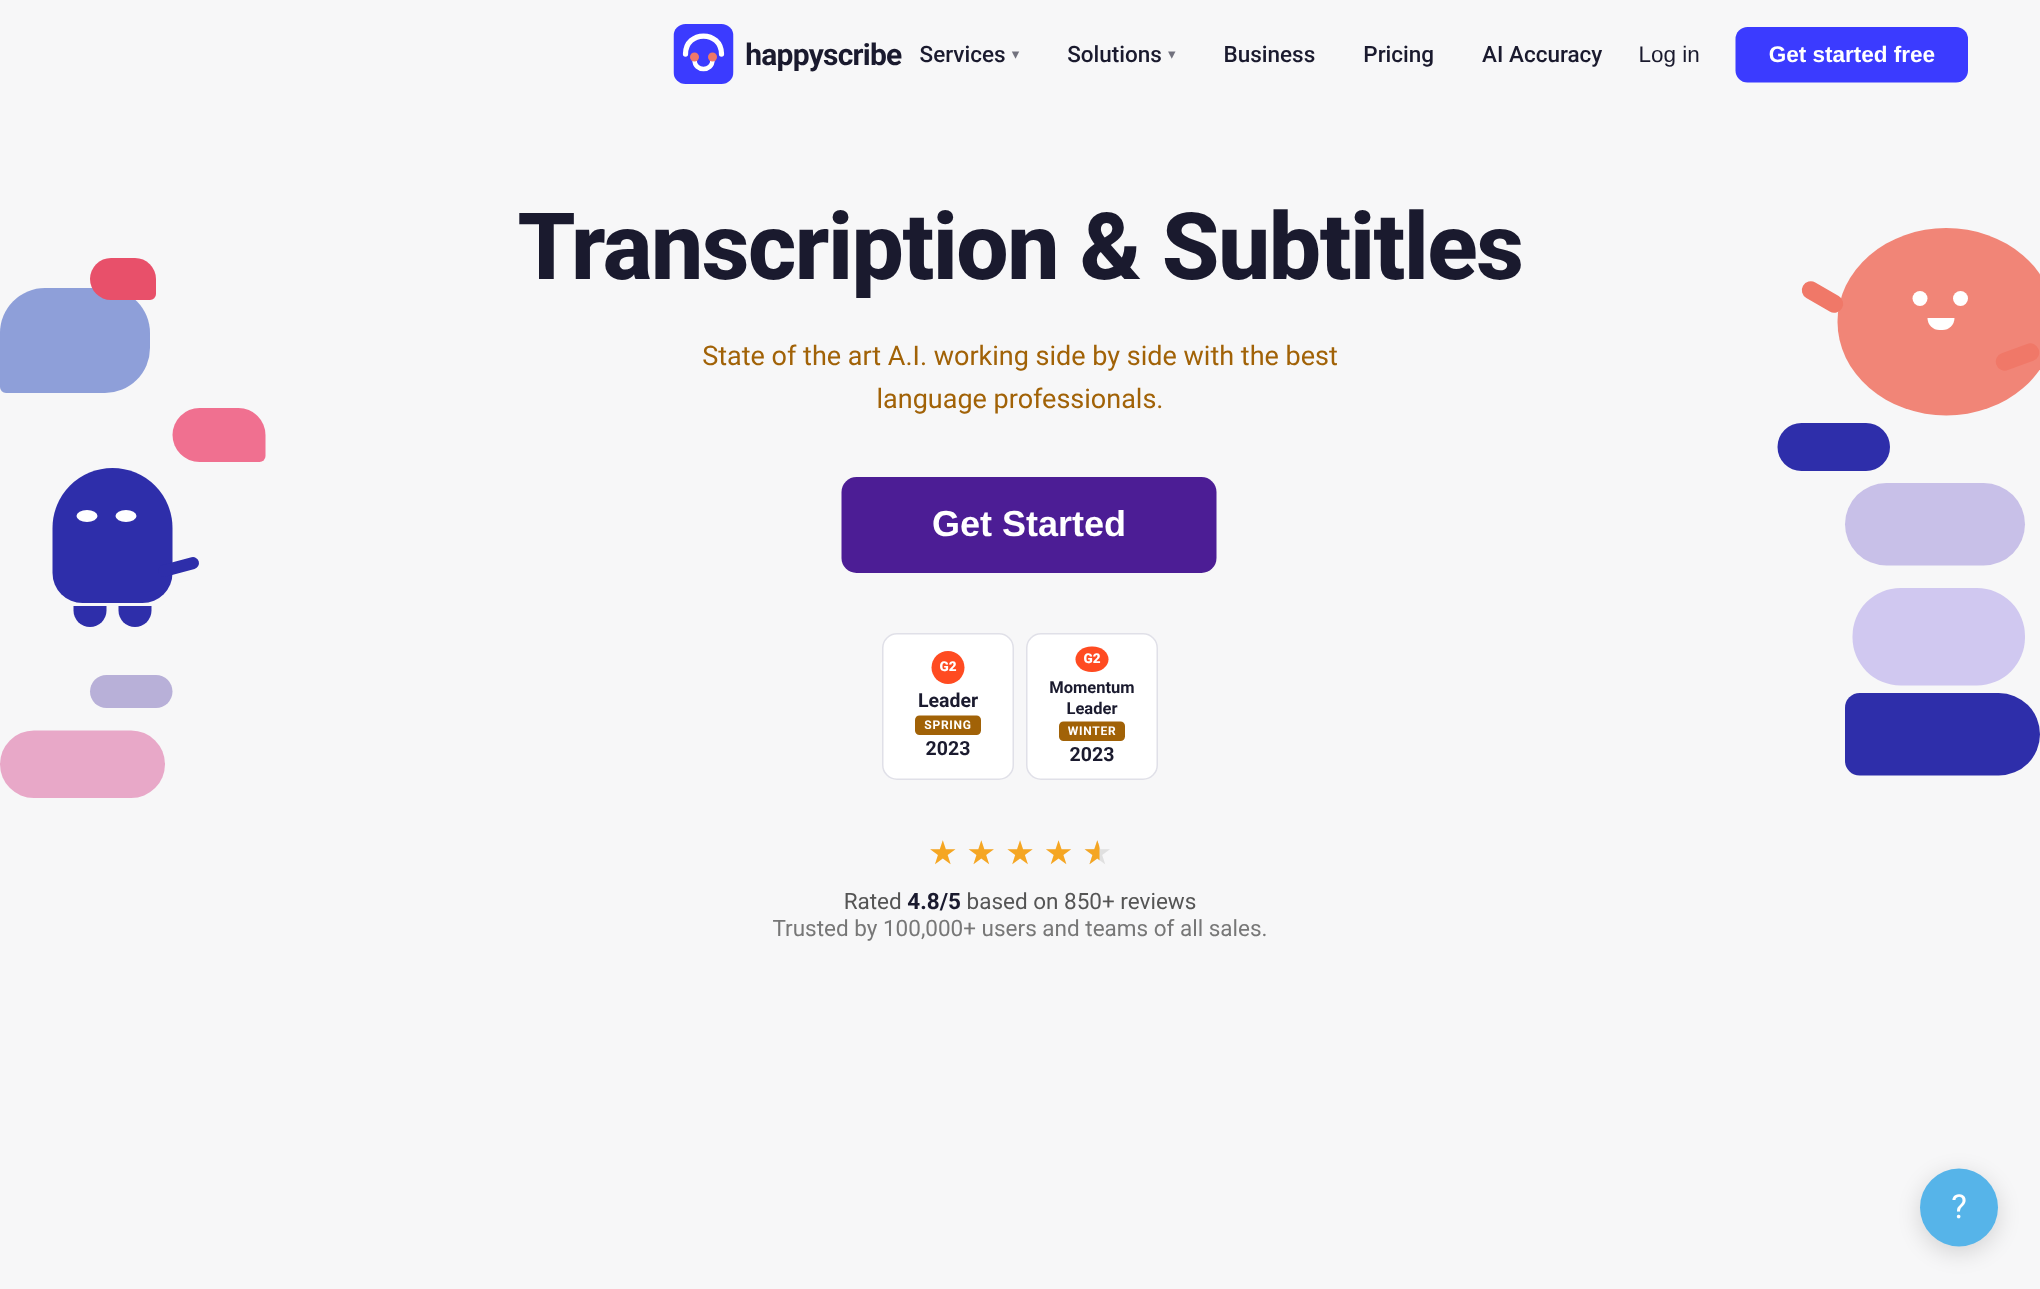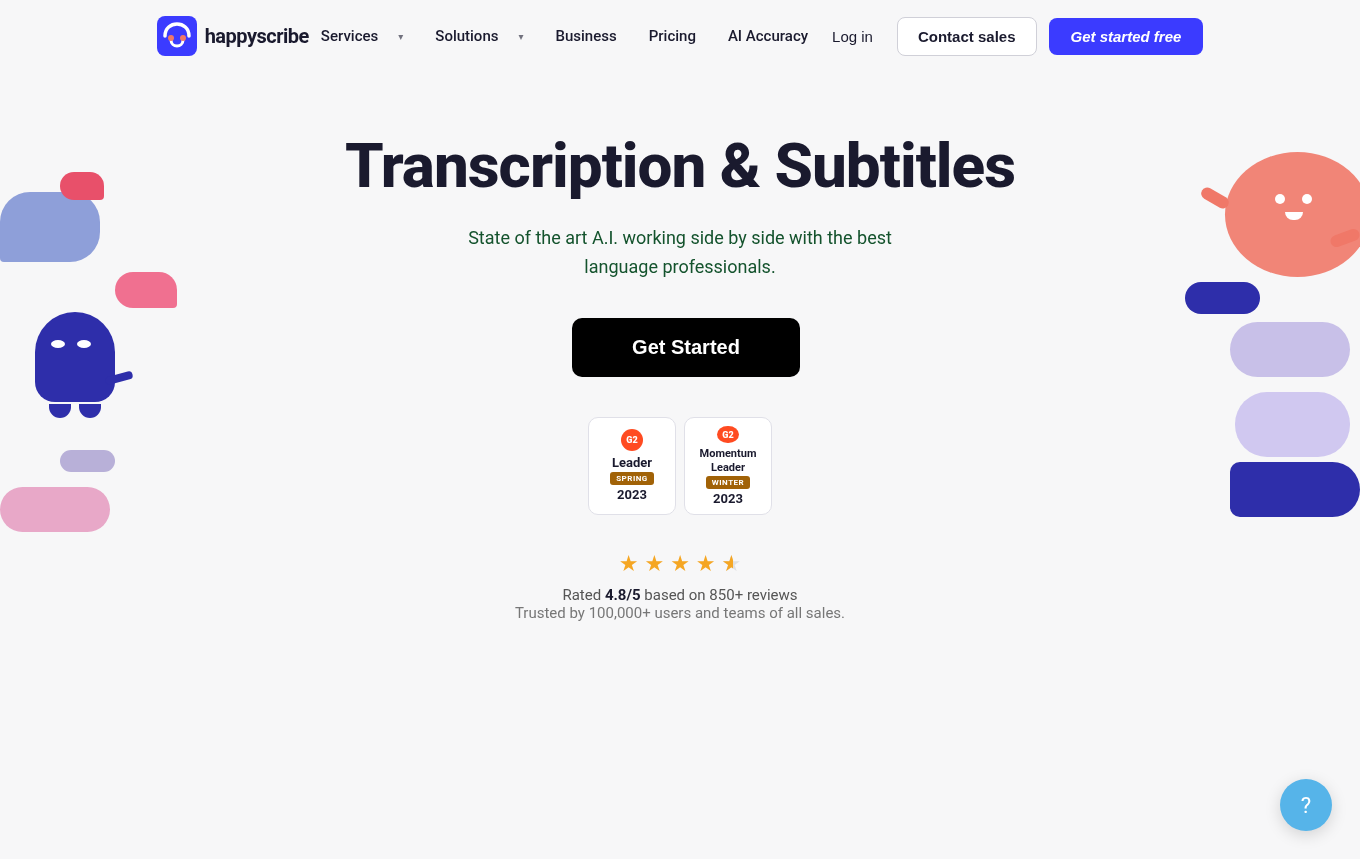--- a/index.html
+++ b/index.html
@@ -7,21 +7,21 @@
       font-family: -apple-system, BlinkMacSystemFont, 'Segoe UI', Roboto, sans-serif;
       background: #f7f7f8;
       min-height: 859px;
       overflow-x: hidden;
     }
 
     
     nav {
       display: flex;
       align-items: center;
-      justify-content: center;
+      justify-content: flex-end;
       padding: 0 48px;
       height: 72px;
       background: #f7f7f8;
       position: relative;
       z-index: 10;
     }
     .nav-logo {
       display: flex;
       align-items: center;
       gap: 8px;
@@ -39,21 +39,21 @@
     }
     .nav-links {
       display: flex;
       align-items: center;
       gap: 8px;
       list-style: none;
     }
     .nav-links li a {
       display: flex;
       align-items: center;
-      gap: 20px;
+      gap: 4px;
       text-decoration: none;
       color: #1a1a2e;
       font-size: 15px;
       font-weight: 500;
       padding: 8px 12px;
       border-radius: 6px;
       transition: background 0.15s;
     }
     .chevron {
       font-size: 10px;
@@ -85,21 +85,20 @@
     }
     .btn-started {
       background: #3b3bff;
       border: none;
       border-radius: 8px;
       font-size: 15px;
       font-weight: 600;
       color: #fff;
       cursor: pointer;
       padding: 10px 22px;
-      font-style: italic;
     }
 
     
     .hero {
       position: relative;
       display: flex;
       flex-direction: column;
       align-items: center;
       text-align: center;
       padding: 60px 36px 40px;
@@ -109,30 +108,30 @@
       font-size: 62px;
       font-weight: 800;
       color: #1a1a2e;
       line-height: 1.1;
       max-width: 760px;
       letter-spacing: -1px;
       margin-bottom: 24px;
     }
     .hero-subtitle {
       font-size: 18px;
-      color: #14532d;
+      color: #a16207;
       max-width: 440px;
       line-height: 1.6;
       margin-bottom: 36px;
     }
     .btn-get-started {
-      background: #000000;
+      background: #4c1d95;
       border: none;
       border-radius: 10px;
-      font-size: 20px;
+      font-size: 24px;
       font-weight: 600;
       color: #fff;
       cursor: pointer;
       padding: 18px 60px;
       margin-bottom: 40px;
       margin-left: 12px;
     }
 
     
     .badges {
@@ -407,21 +406,20 @@
     </li>
     <li>
       <a href="#">
         <span>AI Accuracy</span>
       </a>
     </li>
   </ul>
 
   <div class="nav-actions">
     <button class="btn-login">Log in</button>
-    <button class="btn-contact">Contact sales</button>
     <button class="btn-started">Get started free</button>
   </div>
 </nav>
 
 <section class="hero">
 
   <div class="deco-left">
     <div class="bubble-blue-large"></div>
     <div style="position:absolute;left:60px;top:0;width:44px;height:28px;background:#e8506a;border-radius:14px 14px 4px 14px;"></div>
     <div class="bubble-pink-small"></div>

